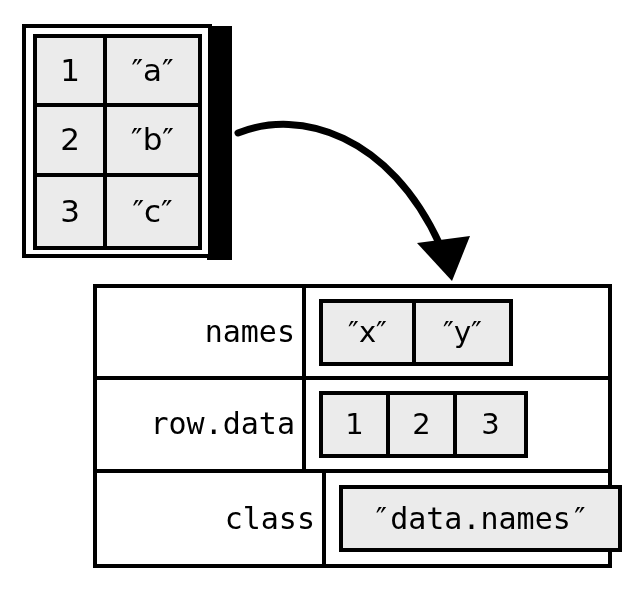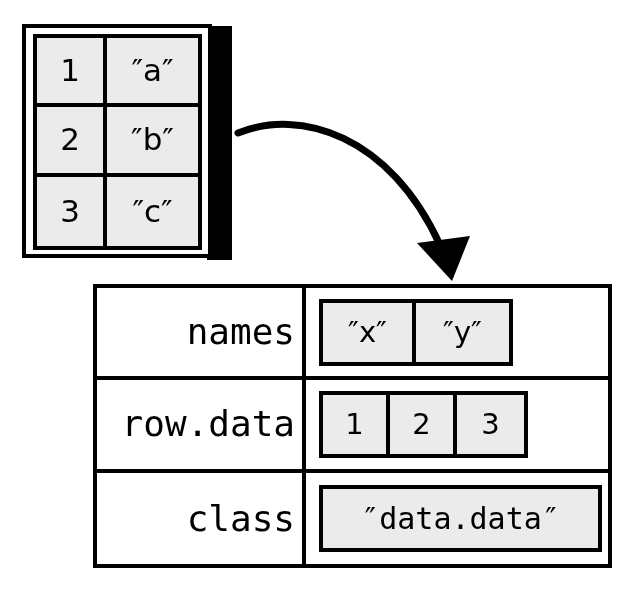--- a/index.html
+++ b/index.html
@@ -97,33 +97,33 @@
   }
 
   .attr-row {
     position: relative;
     box-sizing: border-box;
     height: 92.3px;
     display: flex;
     align-items: stretch;
     border-bottom: 4px solid #000000;
   }
-  .attr-row.last { border-bottom: none; }
+  .attr-row.last { border-bottom: none; margin-left: 20px; }
 
   .attr-label {
     box-sizing: border-box;
     width: 209px;
     flex: 0 0 209px;
     border-right: 4px solid #000000;
     display: flex;
     align-items: center;
     justify-content: flex-end;
     padding-right: 7px;
     font-family: "DejaVu Sans Mono", monospace;
-    font-size: 36px;
+    font-size: 30px;
     color: #000000;
     line-height: 1;
     text-align: center;
   }
 
   .attr-value {
     flex: 1 1 auto;
     display: flex;
     align-items: center;
     padding-left: 13px;
@@ -202,20 +202,20 @@
           <div class="chip w-rowname">2</div>
           <div class="chip w-rowname last-col">3</div>
         </div>
       </div>
     </div>
 
     <div class="attr-row last">
       <div class="attr-label">class</div>
       <div class="attr-value">
         <div class="chip-group">
-          <div class="chip w-class last-col">″data.data″</div>
+          <div class="chip w-class last-col">″data.names″</div>
         </div>
       </div>
     </div>
 
   </div>
 
 </div>
 
 </body></html>

